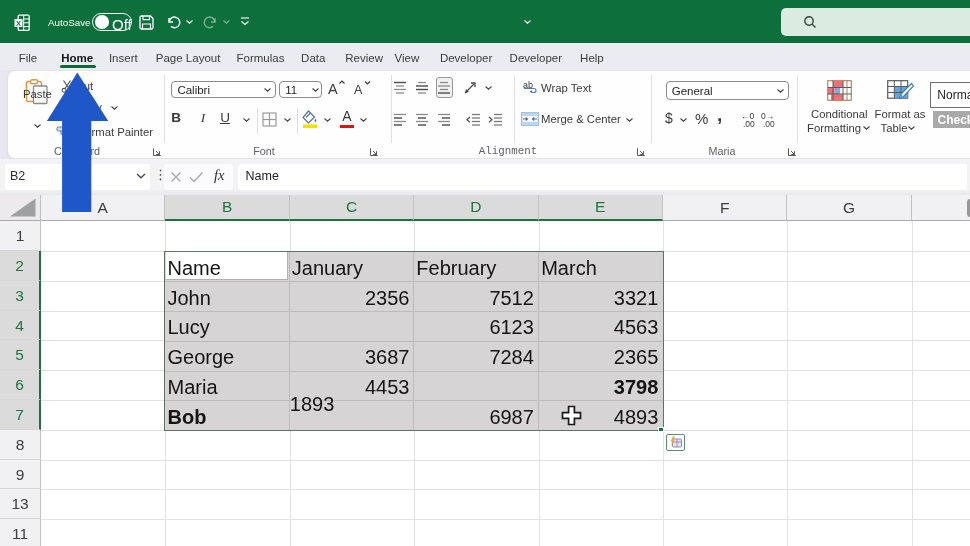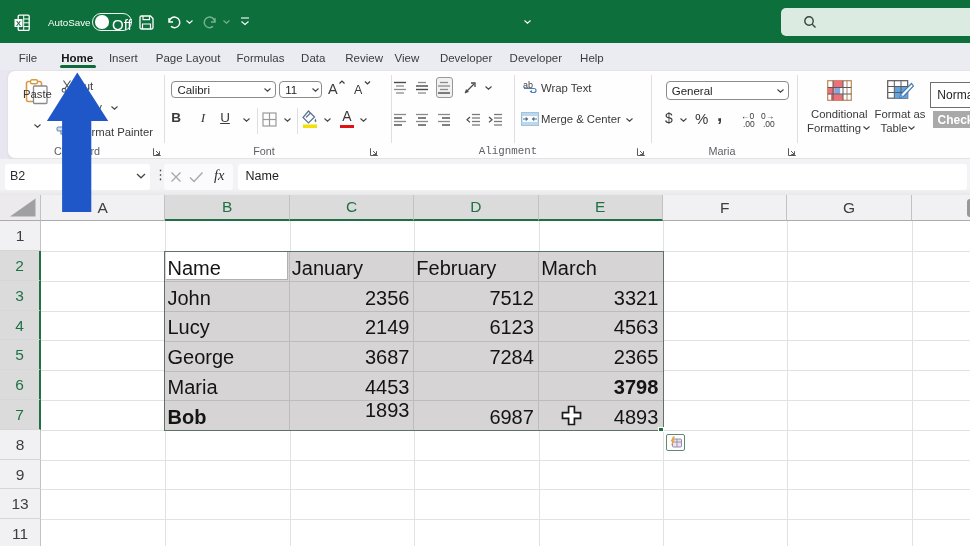--- a/index.html
+++ b/index.html
@@ -425,24 +425,23 @@
   <div class="cell" style="left:167.5px;top:57.9px;width:117px;line-height:30px;">Name</div>
   <div class="cell" style="left:416.3px;top:57.9px;line-height:30px;">February</div>
   <div class="cell" style="left:291.8px;top:57.9px;line-height:30px;">January</div>
   <div class="cell" style="left:541.2px;top:57.9px;line-height:30px;">March</div>
   <div class="cell" style="left:167.5px;top:87.7px;line-height:30px;">John</div>
   <div class="cell" style="left:167.5px;top:117.4px;line-height:30px;">Lucy</div>
   <div class="cell" style="left:167.5px;top:147.2px;line-height:30px;">George</div>
   <div class="cell" style="left:167.5px;top:177px;line-height:30px;">Maria</div>
   <div class="cell" style="left:167.5px;top:206.8px;line-height:30px;font-weight:bold;">Bob</div>
   <div class="cell" style="left:289.8px;top:87.7px;width:119.7px;line-height:30px;text-align:right;">2356</div>
-  <div class="cell" style="left:289.8px;top:117.4px;width:119.7px;line-height:30px;text-align:right;">2149</div>
   <div class="cell" style="left:289.8px;top:147.2px;width:119.7px;line-height:30px;text-align:right;">3687</div>
   <div class="cell" style="left:289.8px;top:177px;width:119.7px;line-height:30px;text-align:right;">4453</div>
-  <div class="cell" style="left:289.8px;top:200px;width:119.7px;line-height:30px;text-align:right;">1893</div>
+  <div class="cell" style="left:289.8px;top:194px;width:119.7px;line-height:30px;text-align:left;">1893</div>
   <div class="cell" style="left:414.2px;top:87.7px;width:119.7px;line-height:30px;text-align:right;">7512</div>
   <div class="cell" style="left:414.2px;top:117.4px;width:119.7px;line-height:30px;text-align:right;">6123</div>
   <div class="cell" style="left:414.2px;top:147.2px;width:119.7px;line-height:30px;text-align:right;">7284</div>
   <div class="cell" style="left:414.2px;top:206.8px;width:119.7px;line-height:30px;text-align:right;">6987</div>
   <div class="cell" style="left:538.6px;top:87.7px;width:119.7px;line-height:30px;text-align:right;">3321</div>
   <div class="cell" style="left:538.6px;top:117.4px;width:119.7px;line-height:30px;text-align:right;">4563</div>
   <div class="cell" style="left:538.6px;top:147.2px;width:119.7px;line-height:30px;text-align:right;">2365</div>
   <div class="cell" style="left:538.6px;top:177px;width:119.7px;line-height:30px;text-align:right;font-weight:bold;">3798</div>
   <div class="cell" style="left:538.6px;top:206.8px;width:119.7px;line-height:30px;text-align:right;">4893</div>
 

